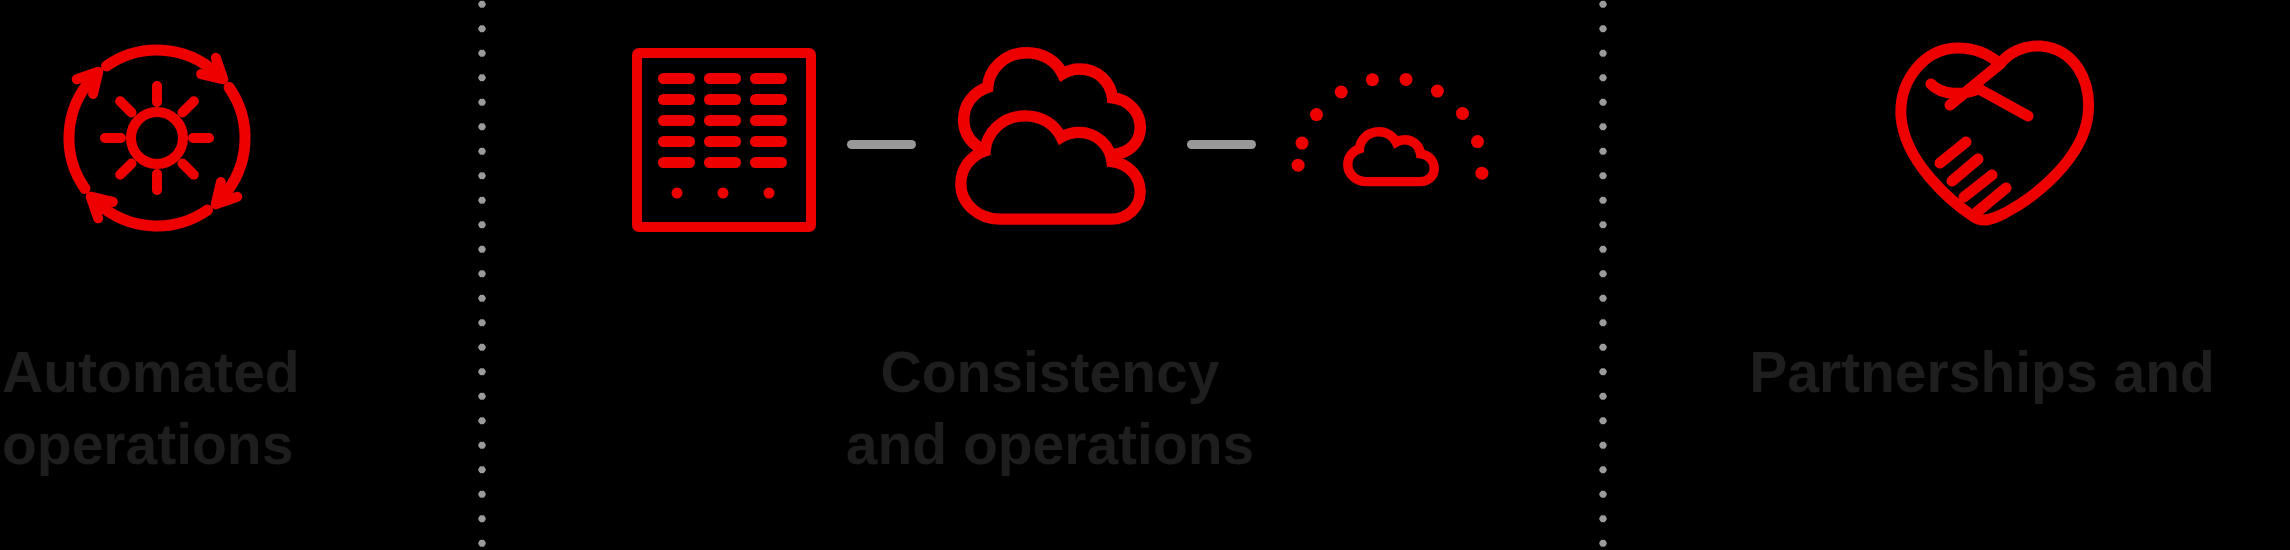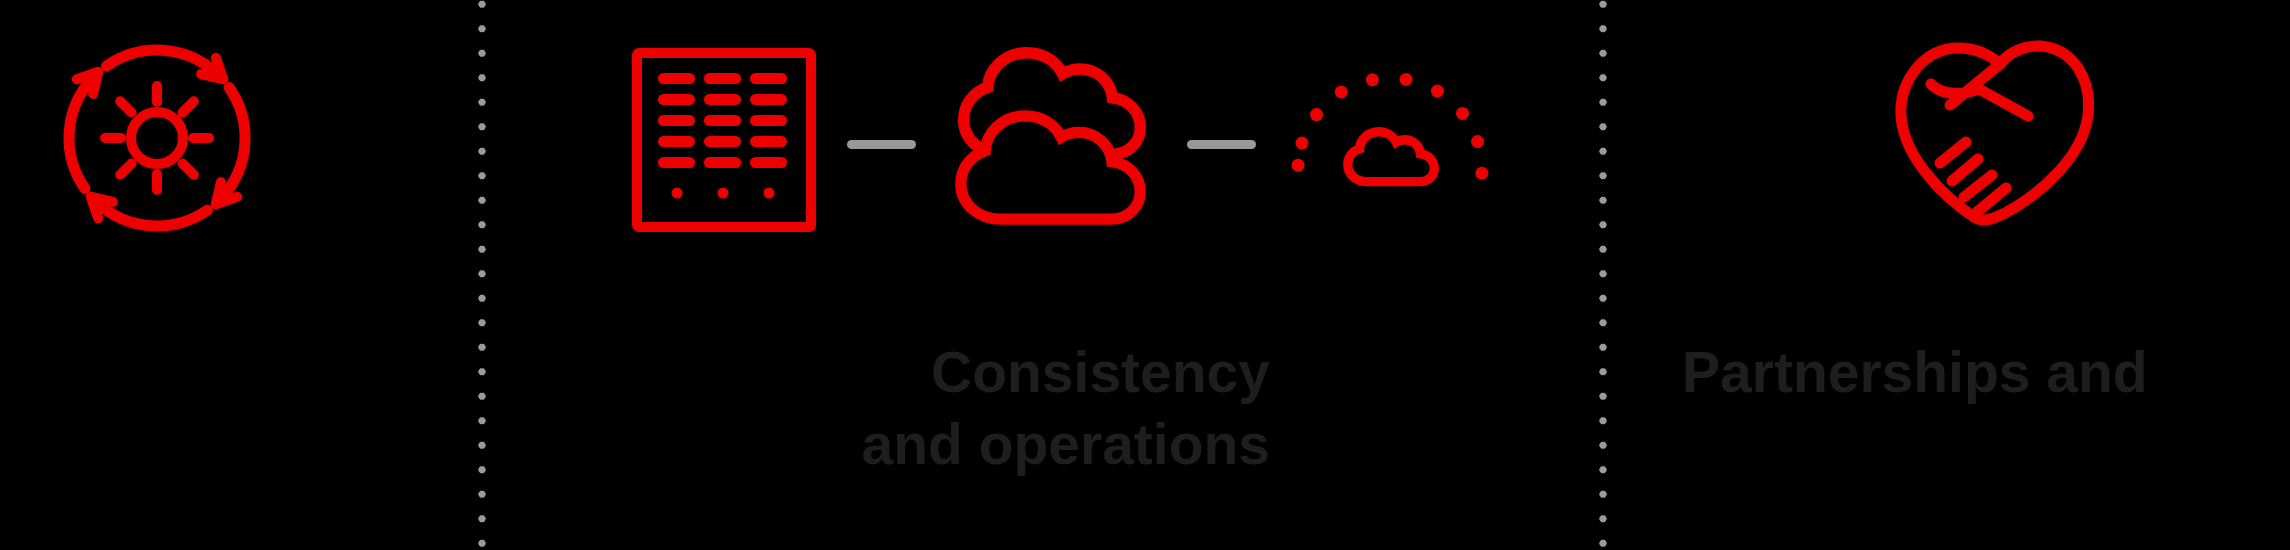--- a/index.html
+++ b/index.html
@@ -40,22 +40,22 @@
   .connector-dash.c1 { left: 847px; }
   .connector-dash.c2 { left: 1187px; }
 
   
   .label {
     position: absolute; top: 336px;
     font-weight: 700; font-size: 57px; line-height: 72px;
     color: #1E1E1E; white-space: nowrap;
   }
   .label-1 { left: 2px; text-align: left; }
-  .label-2 { left: 830px; width: 440px; text-align: right; }
-  .label-3 { left: 1682px; width: 600px; text-align: left; }
+  .label-2 { left: 830px; width: 440px; text-align: center; }
+  .label-3 { left: 1682px; width: 600px; text-align: center; }
 </style>
 </head>
 <body>
 
 <div class="stage">
 
   <div class="icon icon-cycle">
     <svg viewBox="0 0 200 200" xmlns="http://www.w3.org/2000/svg">
       <defs>
         <marker id="arrowhead" viewBox="0 0 34 34" refX="17" refY="17" markerWidth="34" markerHeight="34" markerUnits="userSpaceOnUse" orient="auto">
@@ -73,20 +73,24 @@
         <line x1="136" y1="100" x2="152" y2="100"></line>
         <line x1="125.5" y1="74.5" x2="136.8" y2="63.2"></line>
         <line x1="100" y1="64" x2="100" y2="48"></line>
         <line x1="74.5" y1="74.5" x2="63.2" y2="63.2"></line>
         <line x1="64" y1="100" x2="48" y2="100"></line>
         <line x1="74.5" y1="125.5" x2="63.2" y2="136.8"></line>
         <line x1="100" y1="136" x2="100" y2="152"></line>
         <line x1="125.5" y1="125.5" x2="136.8" y2="136.8"></line>
       </g>
     </svg>
+  </div>
+  <div class="label label-1">
+    <div>Automated</div>
+    <div>operations</div>
   </div>
 
   <div class="divider d1"></div>
 
   <div class="icon icon-server">
     <svg viewBox="0 0 184 184" xmlns="http://www.w3.org/2000/svg">
       <rect x="5" y="5" width="174" height="174" rx="2" fill="none" stroke="currentColor" stroke-width="10"></rect>
       <g fill="currentColor">
         <rect x="26" y="25" width="37" height="11" rx="5.5"></rect>
           <rect x="72" y="25" width="37" height="11" rx="5.5"></rect>

